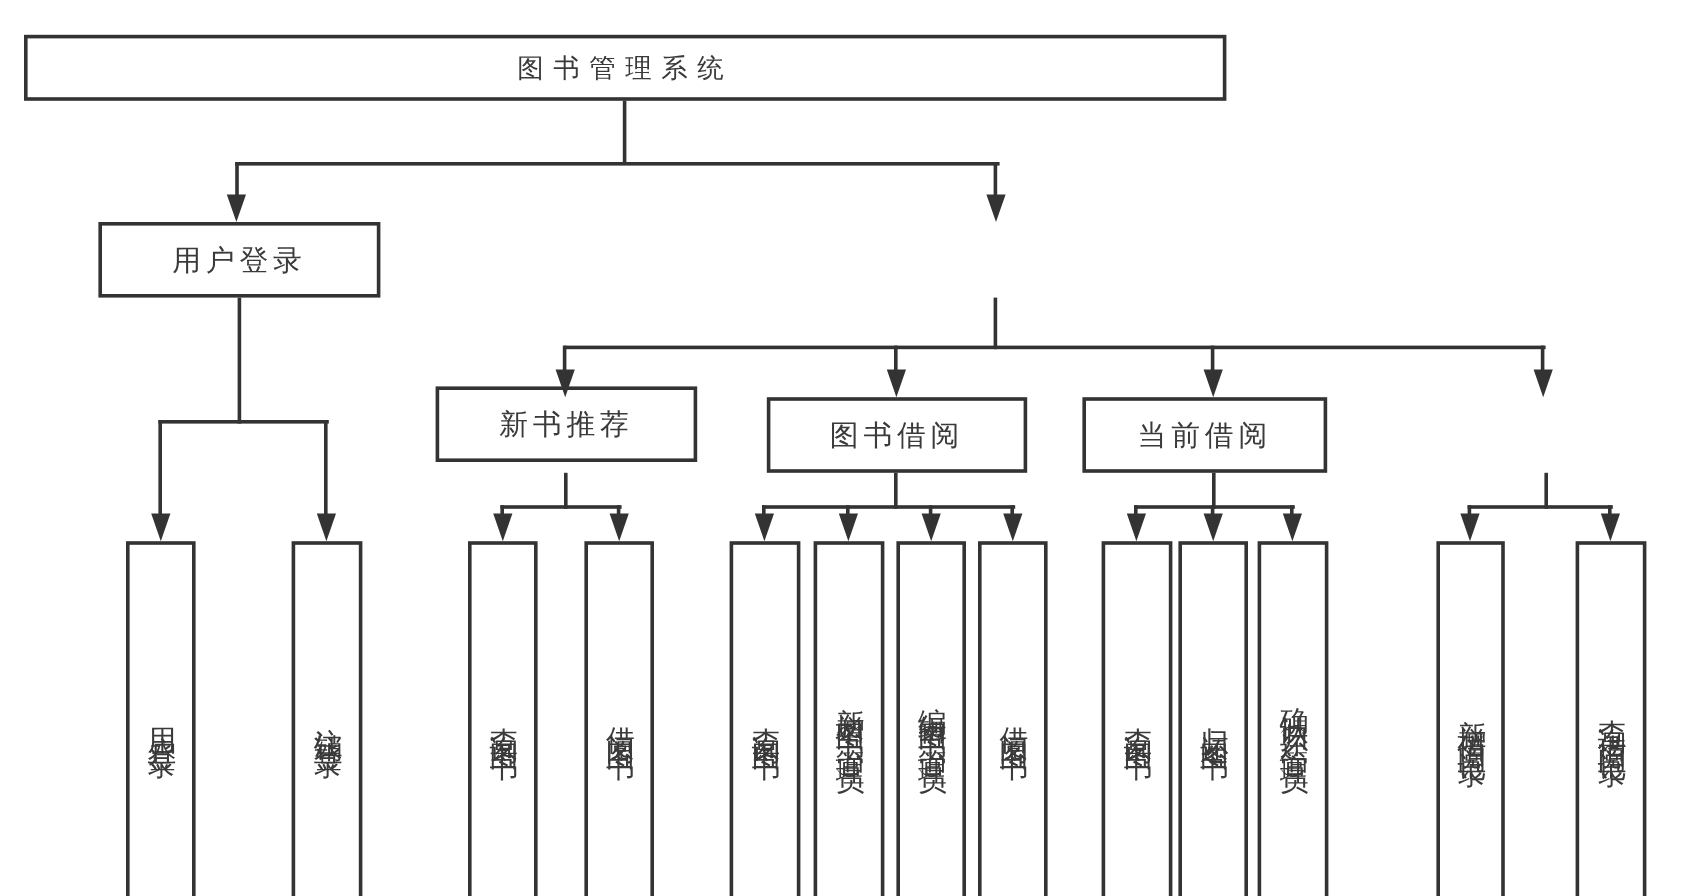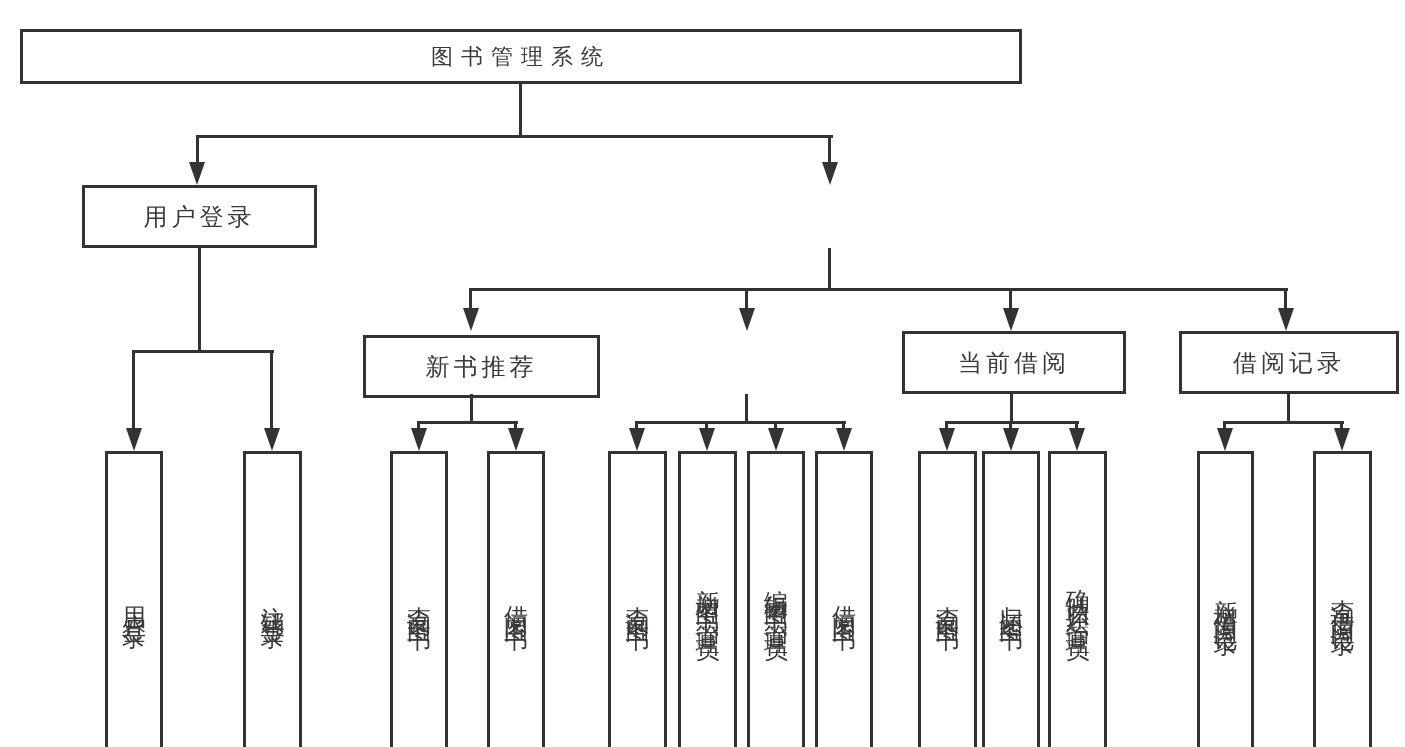--- a/index.html
+++ b/index.html
@@ -40,28 +40,28 @@
 <div class="canvas">
 
   <div class="node root-box" style="left:20px;top:13px;width:1002px;height:55px">
     <span class="hl">图书管理系统</span>
   </div>
 
   <div class="node" style="left:82px;top:169px;width:235px;height:63px">
     <span class="hl">用户登录</span>
   </div>
 
-  <div class="node" style="left:363px;top:319px;width:237px;height:63px">
+  <div class="node" style="left:363px;top:306px;width:218px;height:63px">
     <span class="hl">新书推荐</span>
   </div>
-  <div class="node" style="left:902px;top:315px;width:224px;height:63px">
+  <div class="node" style="left:639px;top:315px;width:217px;height:63px">
+    <span class="hl">图书借阅</span>
+  </div>
+  <div class="node" style="left:902px;top:315px;width:204px;height:63px">
     <span class="hl">当前借阅</span>
-  </div>
-  <div class="node" style="left:1179px;top:315px;width:220px;height:63px">
-    <span class="hl">借阅记录</span>
   </div>
 
   <div class="node vnode" style="left:105px;top:435px;width:58px;height:300px">
     <span class="vl">用户登录</span>
   </div>
   <div class="node vnode" style="left:243px;top:435px;width:59px;height:300px">
     <span class="vl">注销登录</span>
   </div>
 
   <div class="node vnode" style="left:390px;top:435px;width:58px;height:300px">

